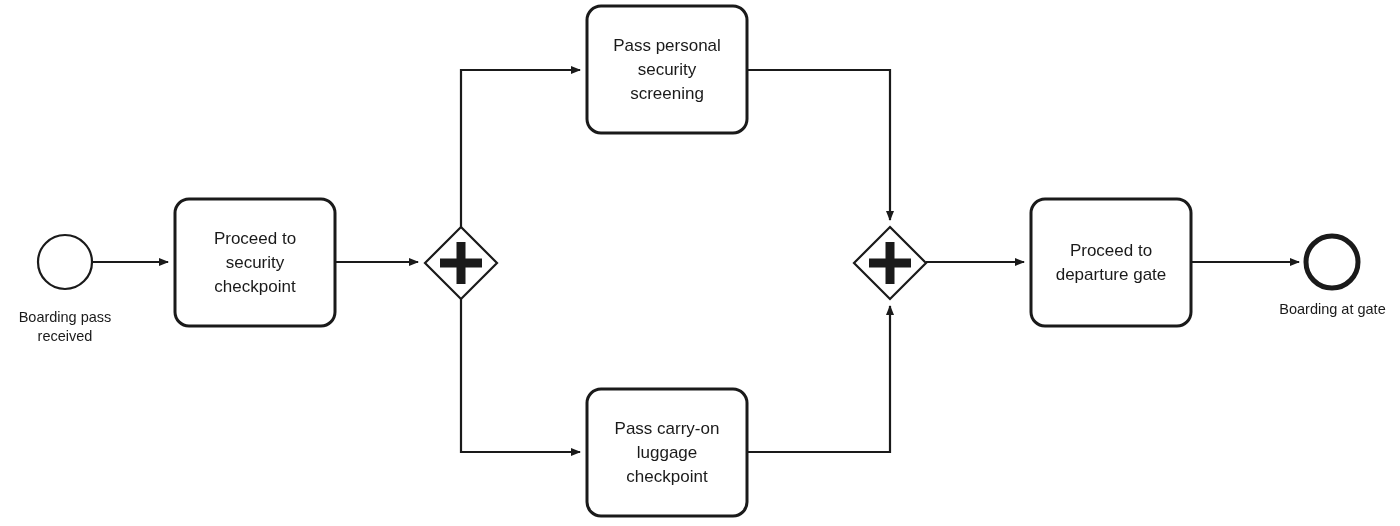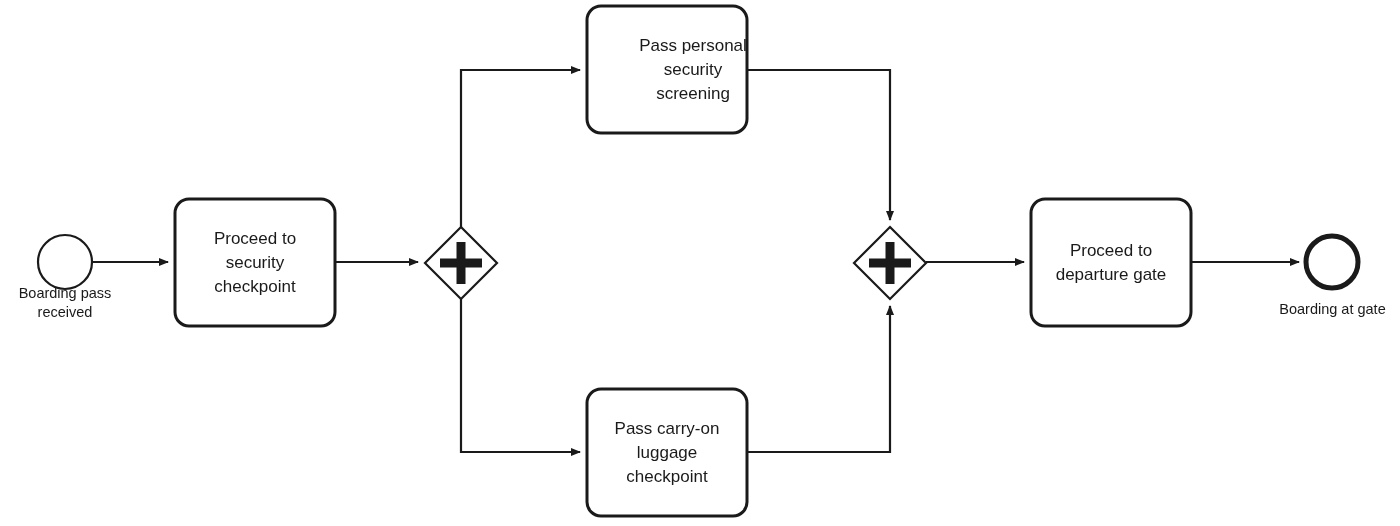--- a/index.html
+++ b/index.html
@@ -77,26 +77,26 @@
         <rect x="869" y="258.5" width="42" height="9" fill="#1a1a1a"></rect>
         <rect x="885.5" y="242" width="9" height="42" fill="#1a1a1a"></rect>
         <circle cx="65" cy="262" r="27" fill="#ffffff" stroke="#1a1a1a" stroke-width="2.2"></circle>
         <circle cx="1332" cy="262" r="26" fill="#ffffff" stroke="#1a1a1a" stroke-width="5"></circle>
       </g>
   </svg>
 
   <div class="task-label" id="label-task-0" style="left: 175px; top: 199px; width: 160px; height: 127px; display: flex; align-items: center; justify-content: center;">Proceed to
 security
 checkpoint</div>
-  <div class="task-label" id="label-task-1" style="left: 587px; top: 6px; width: 160px; height: 127px; display: flex; align-items: center; justify-content: center; padding-left: 26px;">Pass personal
+  <div class="task-label" id="label-task-1" style="left: 587px; top: 6px; width: 160px; height: 127px; display: flex; align-items: center; justify-content: center;">Pass personal
 security
 screening</div>
   <div class="task-label" id="label-task-2" style="left: 587px; top: 389px; width: 160px; height: 127px; display: flex; align-items: center; justify-content: center;">Pass carry-on
 luggage
 checkpoint</div>
   <div class="task-label" id="label-task-3" style="left: 1031px; top: 199px; width: 160px; height: 127px; display: flex; align-items: center; justify-content: center;">Proceed to
 departure gate</div>
 
-  <div class="event-label" id="label-event-start" style="left: 0px; top: 284px; width: 130px;">Boarding pass
+  <div class="event-label" id="label-event-start" style="left: 0px; top: 308px; width: 130px;">Boarding pass
 received</div>
   <div class="event-label" id="label-event-end" style="left: 1265px; top: 300px; width: 135px;">Boarding at gate</div>
 
 </div>
 
 </body></html>

